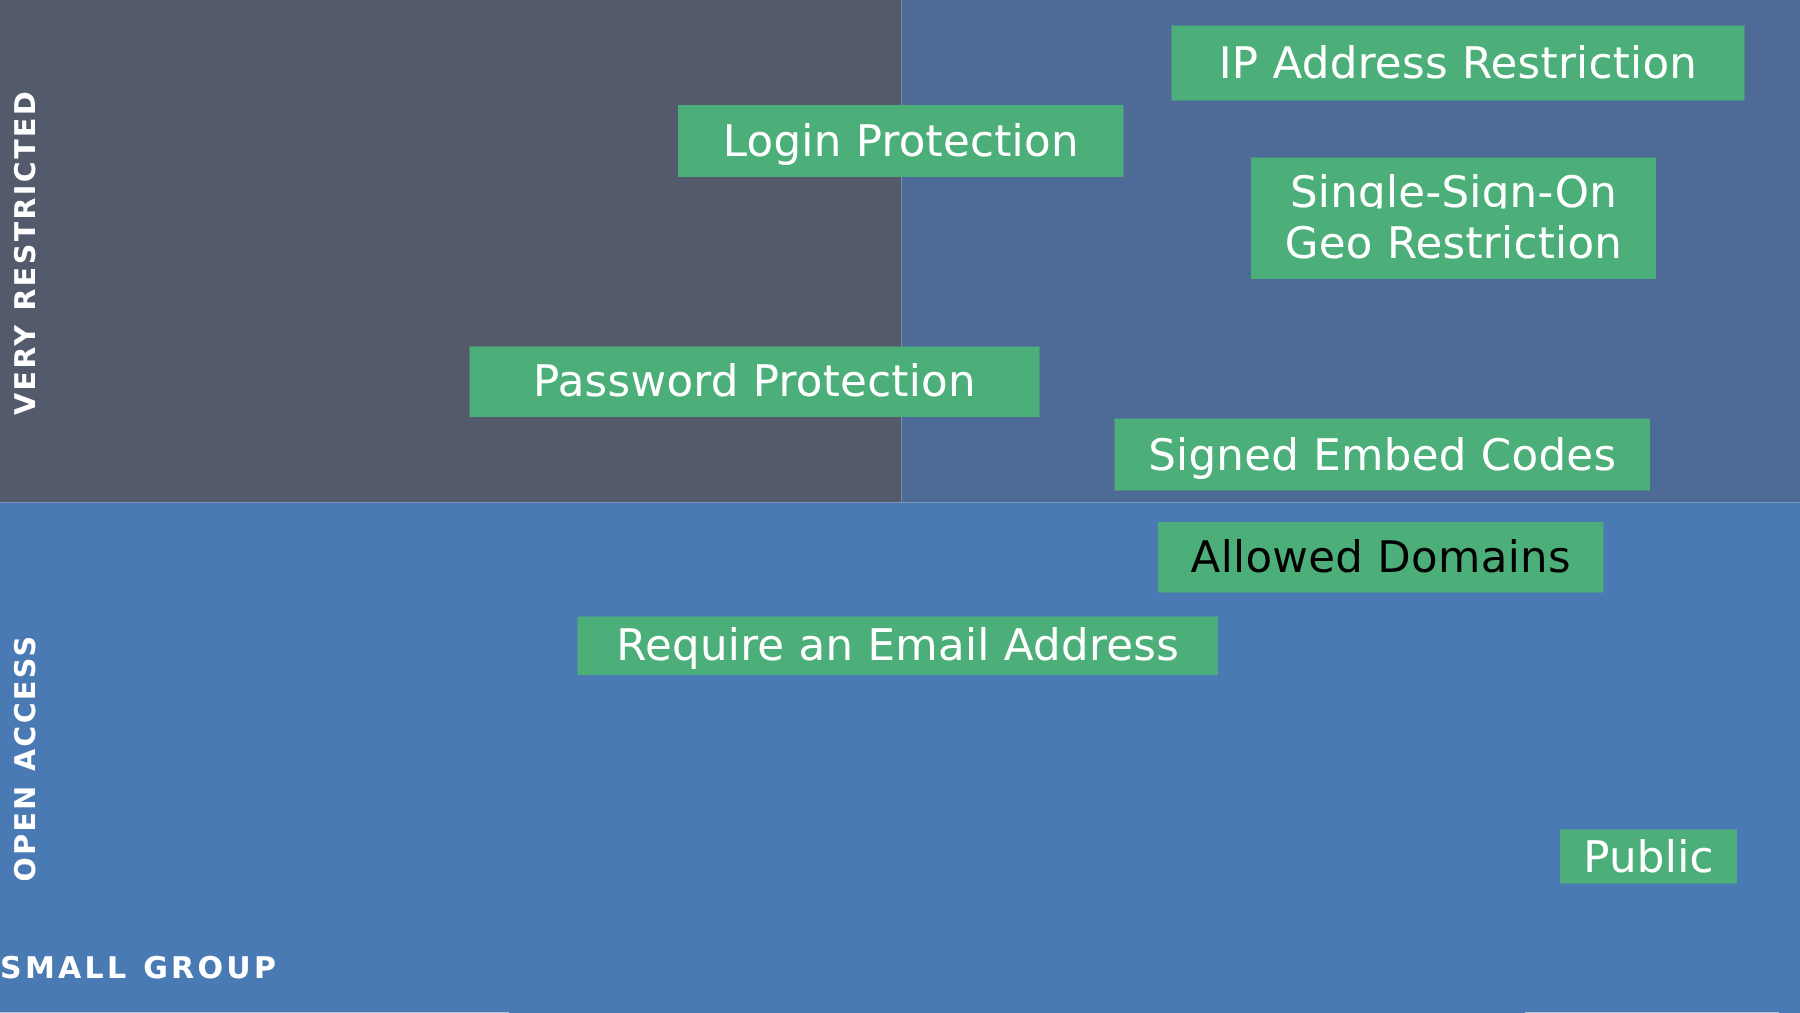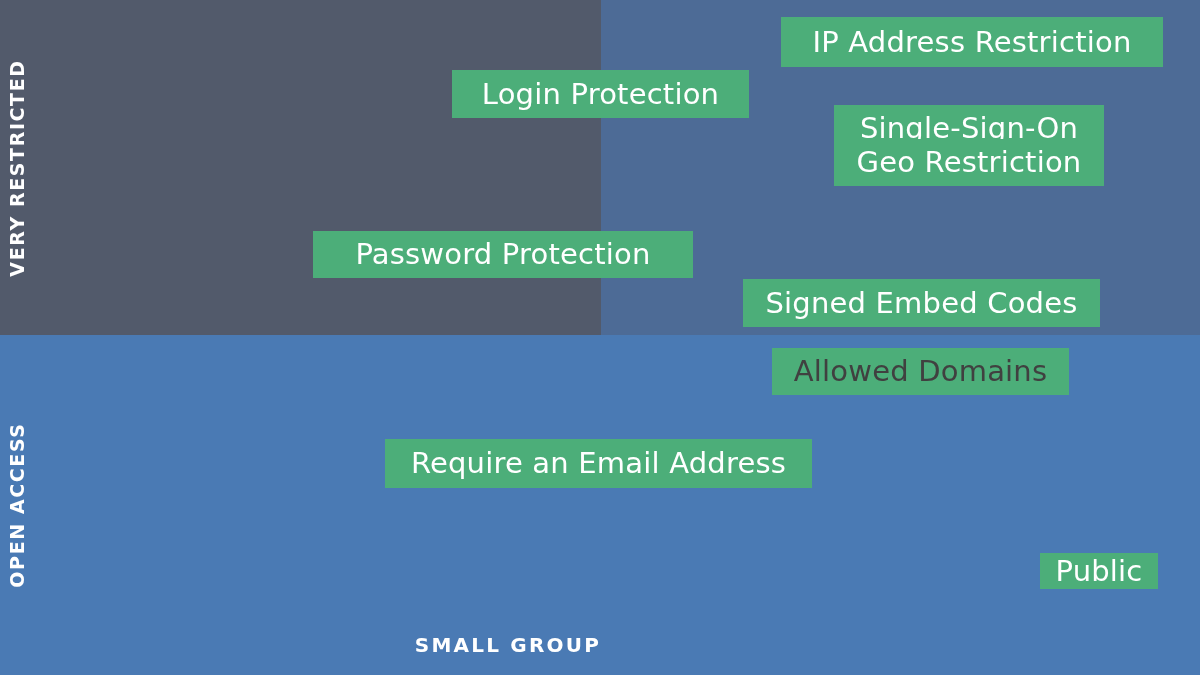--- a/index.html
+++ b/index.html
@@ -78,21 +78,21 @@
   .axis-x {
     position: absolute;
     top: 628px;
     height: 34px;
     line-height: 34px;
     color: #ffffff;
     font-family: "DejaVu Sans", sans-serif;
     font-weight: bold;
     font-size: 20px;
     letter-spacing: 2.2px;
-    text-align: right;
+    text-align: left;
     white-space: nowrap;
   }
   #axis-small-group {
     left: 0;
     width: 601px;
   }
   #axis-large-group {
     left: 601px;
     width: 599px;
   }
@@ -134,18 +134,18 @@
   <div class="axis-x" id="axis-small-group" style="color: rgb(255, 255, 255);">SMALL GROUP</div>
 
 
   <div id="chip-layer">
       <div class="chip" style="left: 781px; top: 17px; width: 382px; height: 50px; background: rgb(76, 174, 121); color: rgb(255, 255, 255);">IP Address Restriction</div>
       <div class="chip" style="left: 834px; top: 77px; width: 270px; height: 47px; background: rgb(76, 174, 121); color: rgb(255, 255, 255); margin-top: 28px;">Single-Sign-On</div>
       <div class="chip" style="left: 452px; top: 70px; width: 297px; height: 48px; background: rgb(76, 174, 121); color: rgb(255, 255, 255);">Login Protection</div>
       <div class="chip" style="left: 834px; top: 139px; width: 270px; height: 47px; background: rgb(76, 174, 121); color: rgb(255, 255, 255);">Geo Restriction</div>
       <div class="chip" style="left: 313px; top: 231px; width: 380px; height: 47px; background: rgb(76, 174, 121); color: rgb(255, 255, 255);">Password Protection</div>
       <div class="chip" style="left: 743px; top: 279px; width: 357px; height: 48px; background: rgb(76, 174, 121); color: rgb(255, 255, 255);">Signed Embed Codes</div>
-      <div class="chip" style="left: 772px; top: 348px; width: 297px; height: 47px; background: rgb(76, 174, 121); color: #404040;">Allowed Domains</div>
-      <div class="chip" style="left: 385px; top: 411px; width: 427px; height: 49px; background: rgb(76, 174, 121); color: rgb(255, 255, 255); margin-top: 28px;">Require an Email Address</div>
+      <div class="chip" style="left: 772px; top: 348px; width: 297px; height: 47px; background: rgb(76, 174, 121); color: #000000;">Allowed Domains</div>
+      <div class="chip" style="left: 385px; top: 411px; width: 427px; height: 39px; background: rgb(76, 174, 121); color: rgb(255, 255, 255);">Require an Email Address</div>
       <div class="chip" style="left: 1016px; top: 553px; width: 118px; height: 36px; background: rgb(76, 174, 121); color: rgb(255, 255, 255); margin-left: 24px;">Public</div>
     </div>
 
 </div>
 
 </body></html>

